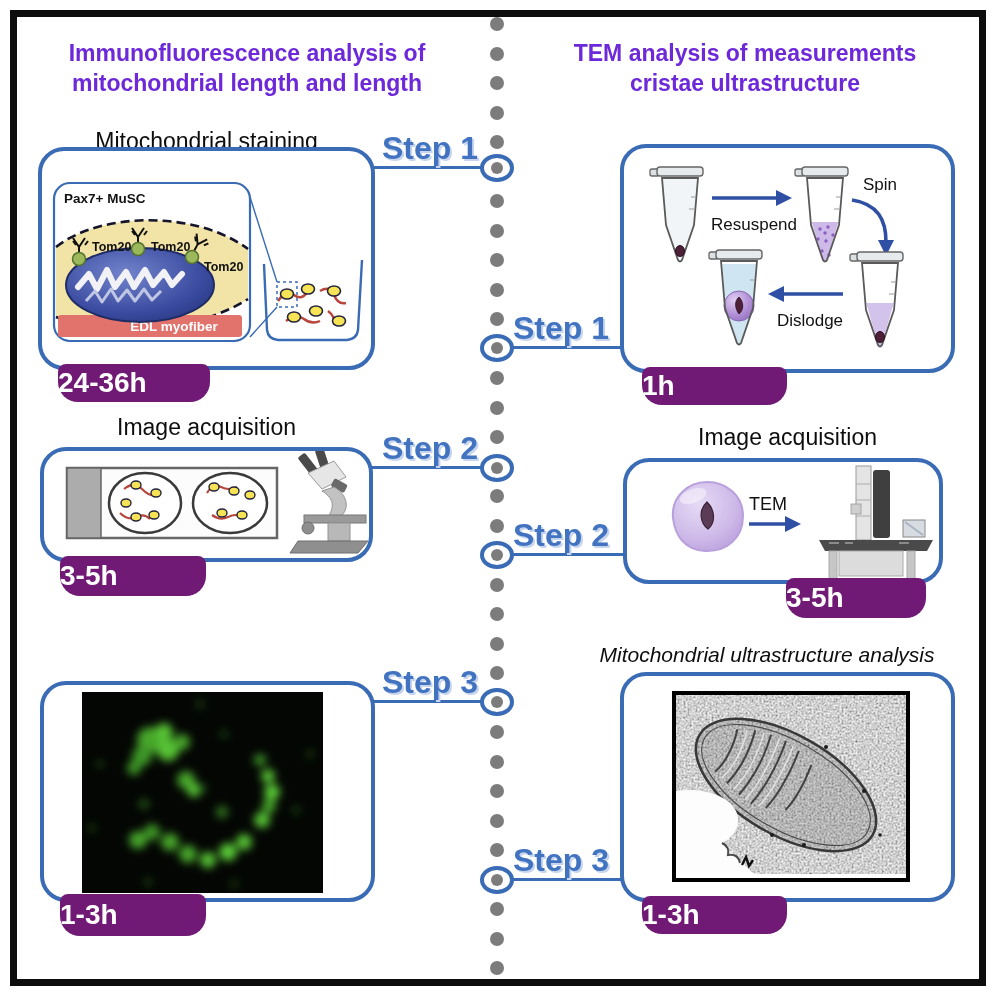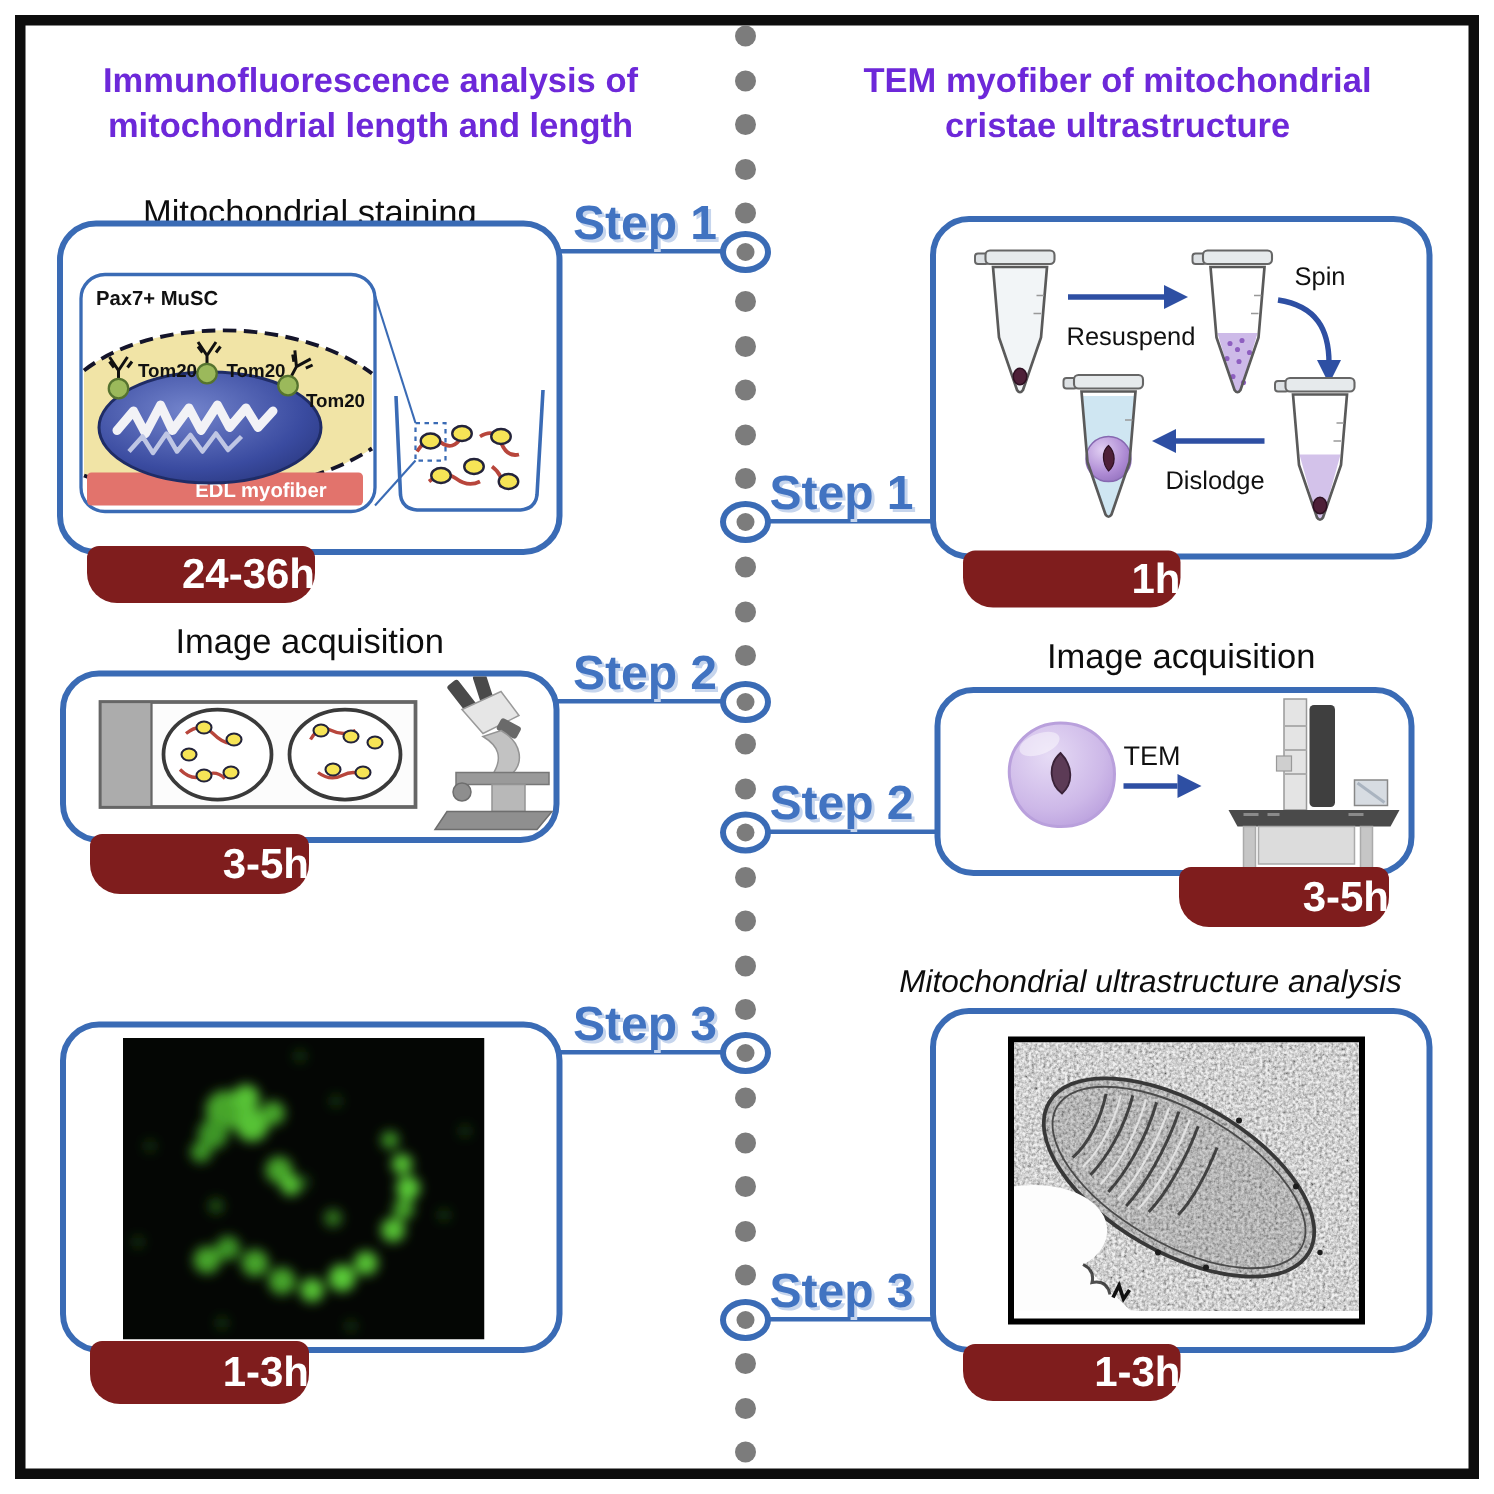--- a/index.html
+++ b/index.html
@@ -5,22 +5,22 @@
   html,body{margin:0;padding:0;background:#fff;}
   #canvas{position:relative;width:996px;height:996px;background:#fff;
           font-family:"Liberation Sans", sans-serif;overflow:hidden;}
   .frame{position:absolute;left:10px;top:10px;width:976px;height:976px;
          border:7px solid #0d0d0d;box-sizing:border-box;}
   .title{position:absolute;text-align:center;font-weight:bold;font-size:23px;
          line-height:30px;color:#6d28d9;}
   .heading{position:absolute;text-align:center;font-size:23px;line-height:27px;color:#0d0d0d;}
   .box{position:absolute;border:4px solid #3A6BB5;border-radius:26px;background:#fff;
        box-sizing:border-box;z-index:2;}
-  .pill{position:absolute;background:#7f1d1d;border-radius:8px 8px 20px 20px;
-        color:#fff;font-weight:bold;font-size:28px;text-align:right;z-index:3;}
+  .pill{position:absolute;background:#701a75;border-radius:8px 8px 20px 20px;
+        color:#fff;font-weight:bold;font-size:28px;text-align:left;z-index:3;}
   .step-label{position:absolute;font-size:32px;font-weight:bold;color:#4173C1;
         text-shadow:2px 2px 0 #C6D5ED;z-index:4;white-space:nowrap;}
   .connector{position:absolute;height:3px;background:#3A6BB5;z-index:1;}
   .step-circle{position:absolute;width:26px;height:20px;border:4px solid #3A6BB5;
         border-radius:50%;background:#fff;z-index:5;}
   .step-circle::after{content:"";position:absolute;left:7px;top:4px;width:12px;height:12px;
         border-radius:50%;background:#7C7C7C;}
   .dot{position:absolute;width:14px;height:14px;border-radius:50%;background:#7C7C7C;}
   #dots{position:absolute;left:490px;top:0;width:14px;height:996px;z-index:0;}
   .img-holder{position:absolute;z-index:3;}
@@ -212,21 +212,21 @@
         <circle cx="18" cy="72" r="4" fill="#2E7A1E" opacity="0.45"></circle>
           <circle cx="10" cy="136" r="4" fill="#2E7A1E" opacity="0.45"></circle>
         <circle cx="66" cy="190" r="4" fill="#2E7A1E" opacity="0.5"></circle>
           <circle cx="152" cy="192" r="4" fill="#2E7A1E" opacity="0.45"></circle>
       </g>
     </svg>
   </div>
   <div class="pill" style="left:60px;top:894px;width:146px;height:42px;line-height:42px;">1-3h</div>
 
   <div class="title" style="left:550px;top:38px;width:390px;">
-    <div>TEM myofiber of mitochondrial</div>
+    <div>TEM analysis of measurements</div>
     <div>cristae ultrastructure</div>
   </div>
 
 
   <div class="box" style="left:620px;top:144px;width:335px;height:229px;">
     <svg width="327" height="221" viewBox="0 0 327 221">
       <defs>
         <radialGradient id="ball" cx="35%" cy="30%" r="75%">
           <stop offset="0%" stop-color="#E0CEF2"></stop>
             <stop offset="70%" stop-color="#AE8BD4"></stop>

